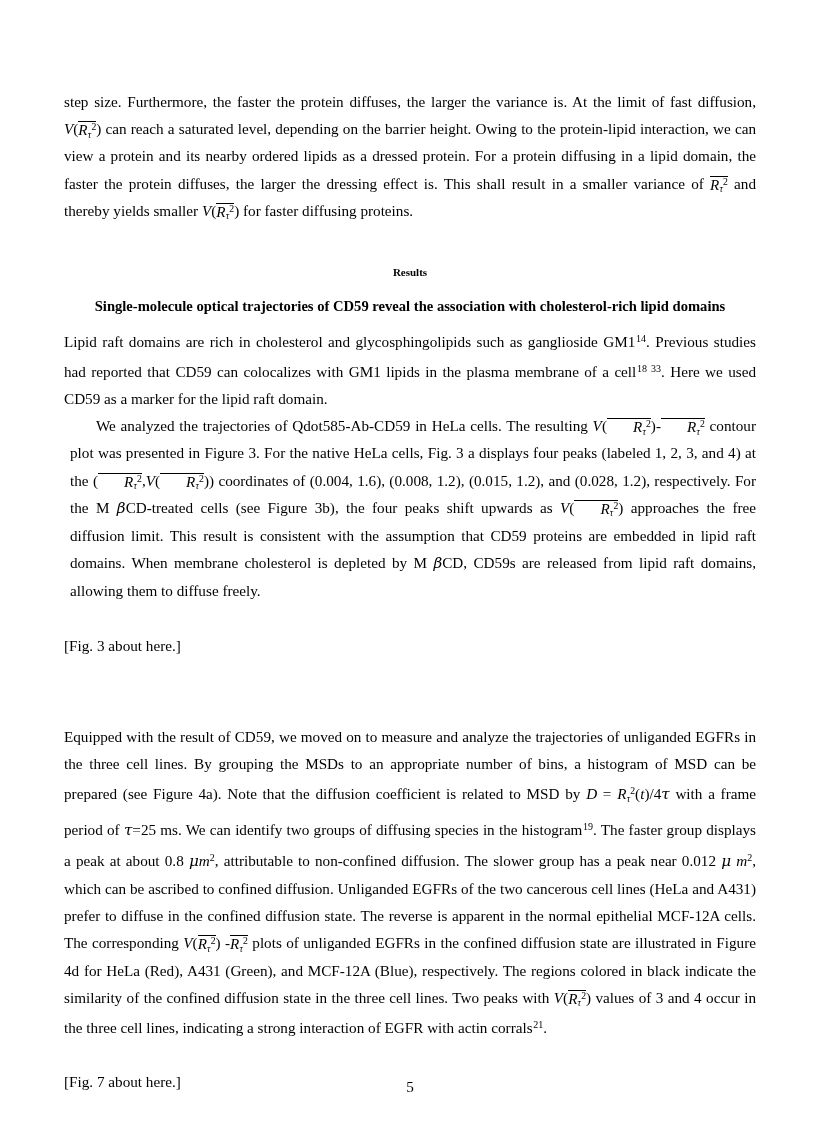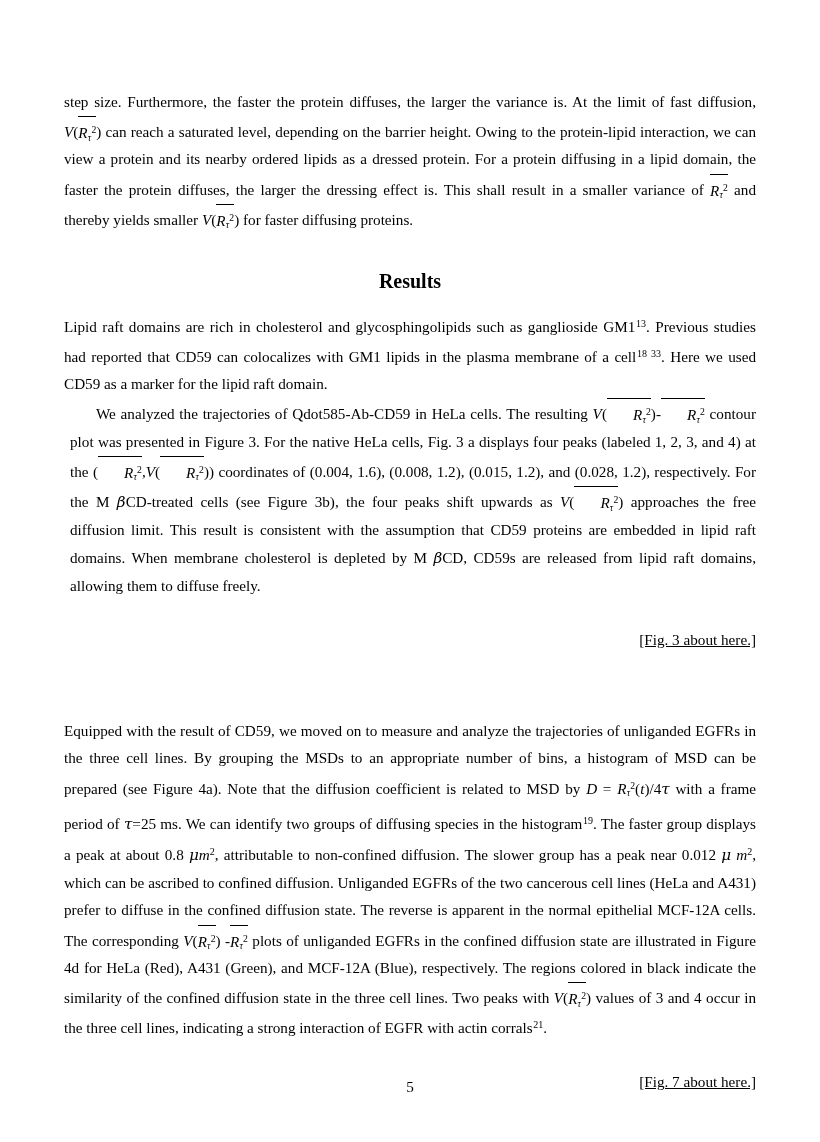--- a/index.html
+++ b/index.html
@@ -33,58 +33,57 @@
     text-align: justify;
     text-justify: inter-word;
     hyphens: none;
   }
   p.indent {
     text-indent: 26px;
     margin-left: 6px;
   }
   h2.section-title {
     margin: 0;
-    font-size: 20px;
+    font-size: 11px;
     font-weight: bold;
     text-align: center;
     line-height: 27px;
   }
   h3.subsection-title {
     margin: 0;
     font-size: 14.6px;
     font-weight: bold;
     text-align: center;
     line-height: 24px;
   }
   .fig-note {
     margin: 0;
     font-size: 15.2px;
     line-height: 27.2px;
-    text-align: right;
-    text-decoration: underline;
+    text-align: left;
   }
   .page-number {
     position: absolute;
     left: 0;
     right: 0;
     top: 1078px;
     text-align: center;
     font-size: 15.2px;
   }
   
   .math {
     font-family: "Liberation Serif", "DejaVu Serif", serif;
     font-style: italic;
     white-space: nowrap;
   }
   .math .up { font-style: normal; }
   .ovl {
     display: inline-block;
     border-top: 1px solid #000;
-    padding-top: 8px;
+    padding-top: 0px;
     line-height: 1.02;
     position: relative;
     top: 1px;
   }
   sub.tau {
     font-size: 0.62em;
     font-style: italic;
     vertical-align: -0.26em;
     margin-left: 0.02em;
   }
@@ -110,24 +109,25 @@
   <div class="content">
 
     <p class="body-text"><span>step size.  Furthermore, the faster the protein diffuses, the larger the variance is.  At the limit of fast diffusion, </span><span class="math"><span>V</span><span class="up">(</span><span class="ovl"><span>R</span><sub class="tau">τ</sub><sup class="sq">2</sup></span><span class="up">)</span></span><span> can reach a saturated level, depending on the barrier height. Owing to the protein-lipid interaction, we can view a protein and its nearby ordered lipids as a dressed protein. For a protein diffusing in a lipid domain, the faster the protein diffuses, the larger the dressing effect is.  This shall result in a smaller variance of </span><span class="math"><span class="ovl"><span>R</span><sub class="tau">τ</sub><sup class="sq">2</sup></span></span><span> and thereby yields smaller </span><span class="math"><span>V</span><span class="up">(</span><span class="ovl"><span>R</span><sub class="tau">τ</sub><sup class="sq">2</sup></span><span class="up">)</span></span><span> for faster diffusing proteins.</span></p>
 
     <div style="height:35px"></div>
 
     <h2 class="section-title">Results</h2>
 
     <div style="height:8px"></div>
 
+    <h3 class="subsection-title">Single-molecule optical trajectories of CD59 reveal the association with cholesterol-rich lipid domains</h3>
 
     <div style="height:7px"></div>
 
-    <p class="body-text"><span>Lipid raft domains are rich in cholesterol and glycosphingolipids such as ganglioside GM1</span><sup class="ref">13</sup><span>. Previous studies had reported that CD59 can colocalizes with GM1 lipids in the plasma membrane of a cell</span><sup class="ref">18 33</sup><span>. Here we used CD59 as a marker for the lipid raft domain.</span></p>
+    <p class="body-text"><span>Lipid raft domains are rich in cholesterol and glycosphingolipids such as ganglioside GM1</span><sup class="ref">14</sup><span>. Previous studies had reported that CD59 can colocalizes with GM1 lipids in the plasma membrane of a cell</span><sup class="ref">18 33</sup><span>. Here we used CD59 as a marker for the lipid raft domain.</span></p>
 
     <p class="body-text indent"><span>We analyzed the trajectories of Qdot585-Ab-CD59 in HeLa cells. The resulting </span><span class="math"><span>V</span><span class="up">(</span><span class="ovl"><span>R</span><sub class="tau">τ</sub><sup class="sq">2</sup></span><span class="up">)</span><span class="up">-</span><span class="ovl"><span>R</span><sub class="tau">τ</sub><sup class="sq">2</sup></span></span><span> contour plot was presented in Figure 3. For the native HeLa cells, Fig. 3 a displays four peaks (labeled 1, 2, 3, and 4) at the </span><span class="math"><span class="up">(</span><span class="ovl"><span>R</span><sub class="tau">τ</sub><sup class="sq">2</sup></span><span class="up">,</span><span>V</span><span class="up">(</span><span class="ovl"><span>R</span><sub class="tau">τ</sub><sup class="sq">2</sup></span><span class="up">)</span><span class="up">)</span></span><span> coordinates of (0.004, 1.6), (0.008, 1.2), (0.015, 1.2), and (0.028, 1.2), respectively.  For the M </span><span class="greek">β</span><span>CD-treated cells (see Figure 3b), the four peaks shift upwards as </span><span class="math"><span>V</span><span class="up">(</span><span class="ovl"><span>R</span><sub class="tau">τ</sub><sup class="sq">2</sup></span><span class="up">)</span></span><span> approaches the free diffusion limit. This result is consistent with the assumption that CD59 proteins are embedded in lipid raft domains. When membrane cholesterol is depleted by M </span><span class="greek">β</span><span>CD, CD59s are released from lipid raft domains, allowing them to diffuse freely.</span></p>
 
     <div style="height:27px"></div>
 
     <p class="fig-note">[Fig. 3 about here.]</p>
 
     <div style="height:56px"></div>
 
 

